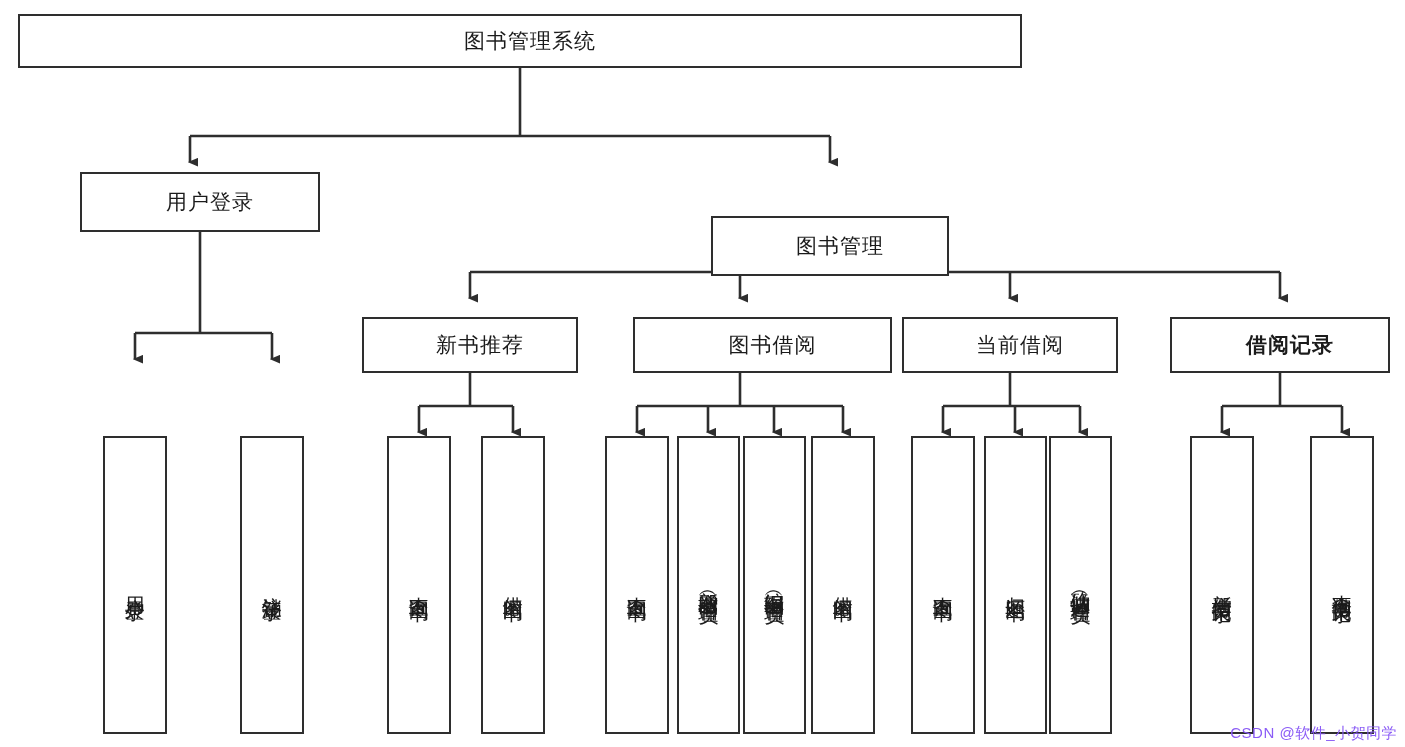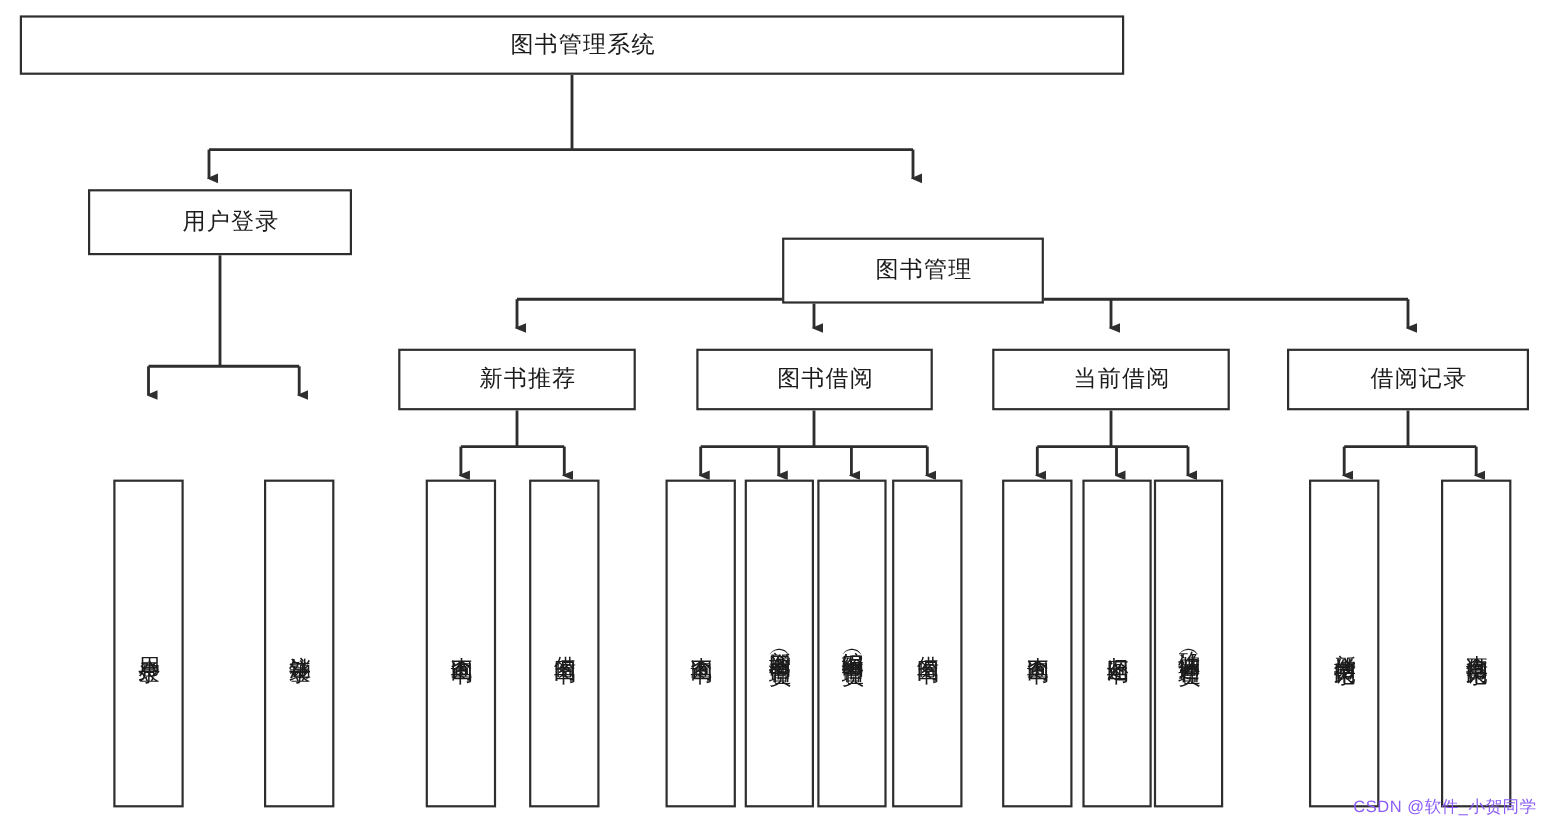--- a/index.html
+++ b/index.html
@@ -118,30 +118,30 @@
     <span class="lbl">图书管理系统</span>
   </div>
 
   <div class="node" style="left: 80px; top: 172px; width: 240px; height: 60px;">
     <span class="lbl">用户登录</span>
   </div>
   <div class="node" style="left: 711px; top: 172px; width: 238px; height: 60px; margin-top: 44px;">
     <span class="lbl">图书管理</span>
   </div>
 
-  <div class="node" style="left: 362px; top: 317px; width: 216px; height: 56px;">
+  <div class="node" style="left: 362px; top: 317px; width: 216px; height: 56px; font-family: Liberation Serif, serif;">
     <span class="lbl">新书推荐</span>
   </div>
-  <div class="node" style="left: 633px; top: 317px; width: 215px; height: 56px;">
+  <div class="node" style="left: 633px; top: 317px; width: 259px; height: 56px;">
     <span class="lbl">图书借阅</span>
   </div>
   <div class="node" style="left: 902px; top: 317px; width: 216px; height: 56px;">
     <span class="lbl">当前借阅</span>
   </div>
-  <div class="node" style="left: 1170px; top: 317px; width: 220px; height: 56px;">
+  <div class="node" style="left: 1170px; top: 317px; width: 220px; height: 56px; font-weight: bold;">
     <span class="lbl">借阅记录</span>
   </div>
 
   <div class="node leaf" style="left: 103px; top: 436px; width: 64px; height: 298px;">
     <span class="lbl">用户登录</span>
   </div>
   <div class="node leaf" style="left: 240px; top: 436px; width: 64px; height: 298px;">
     <span class="lbl">注销登录</span>
   </div>
 

